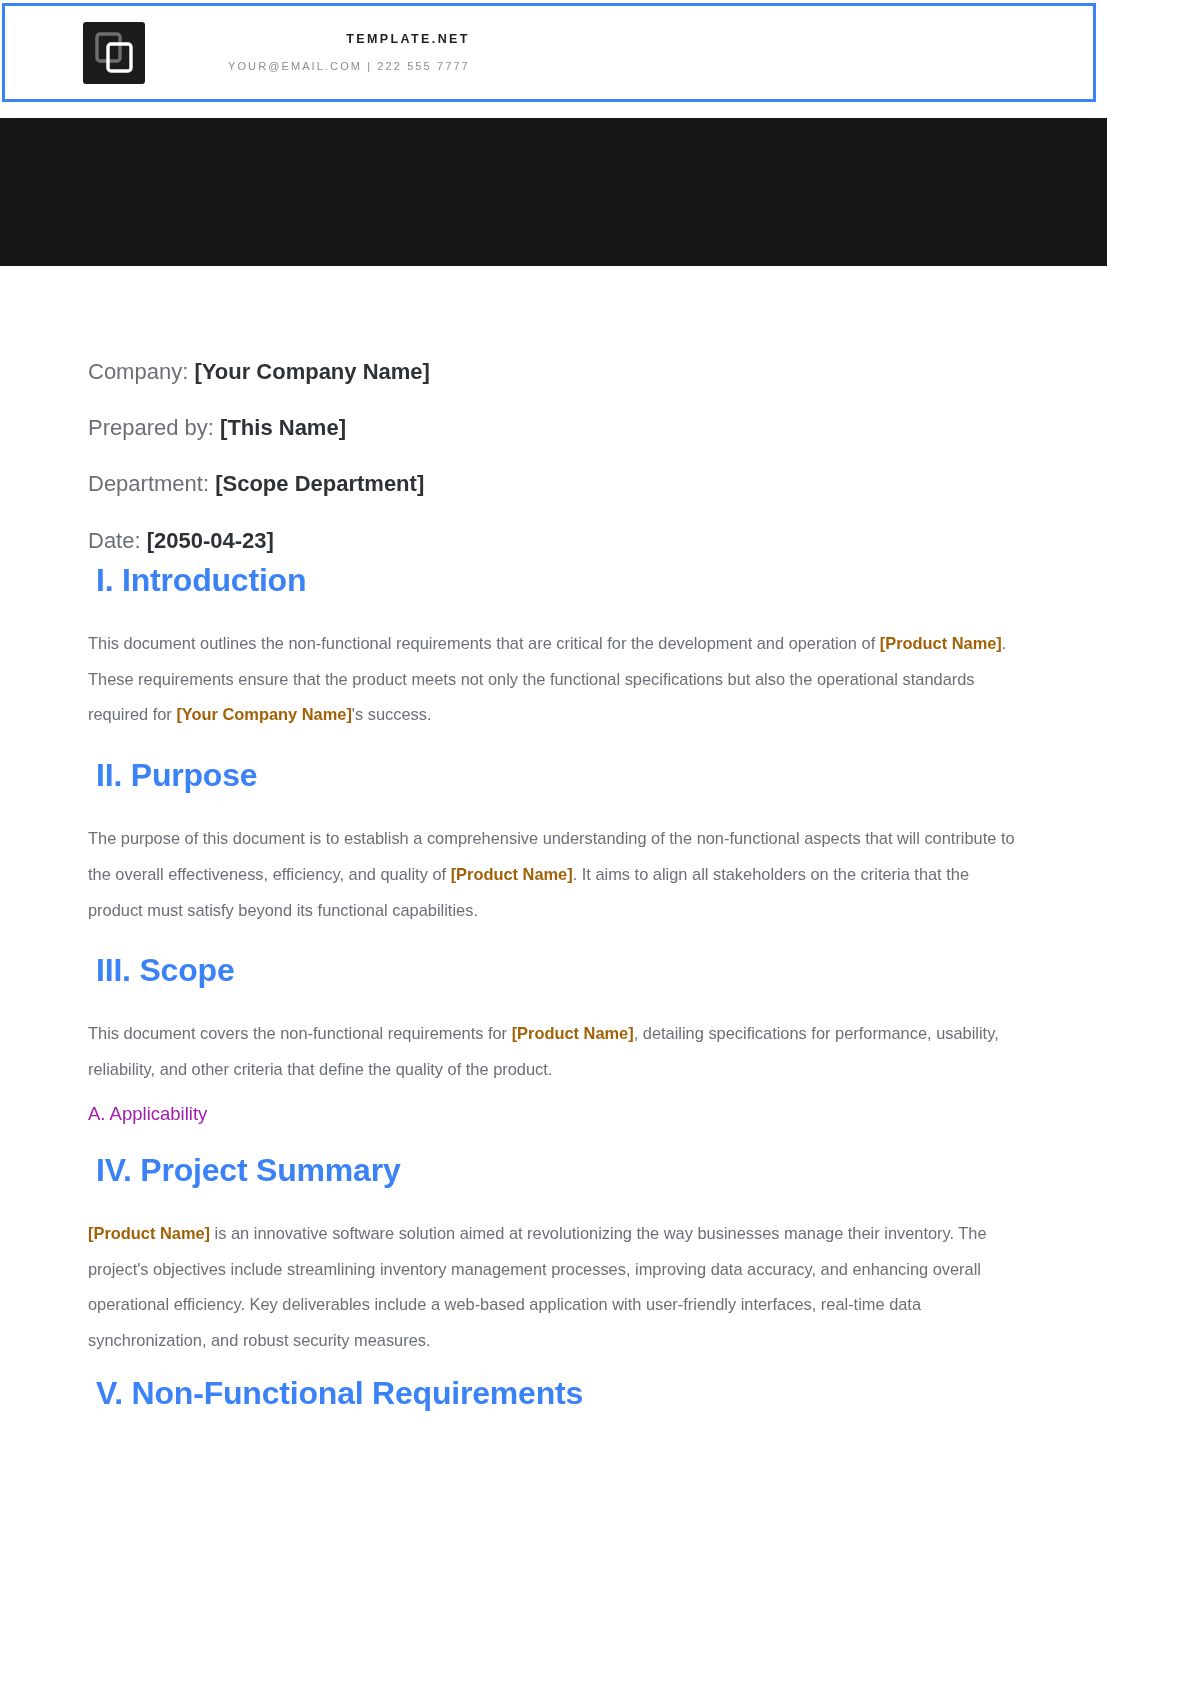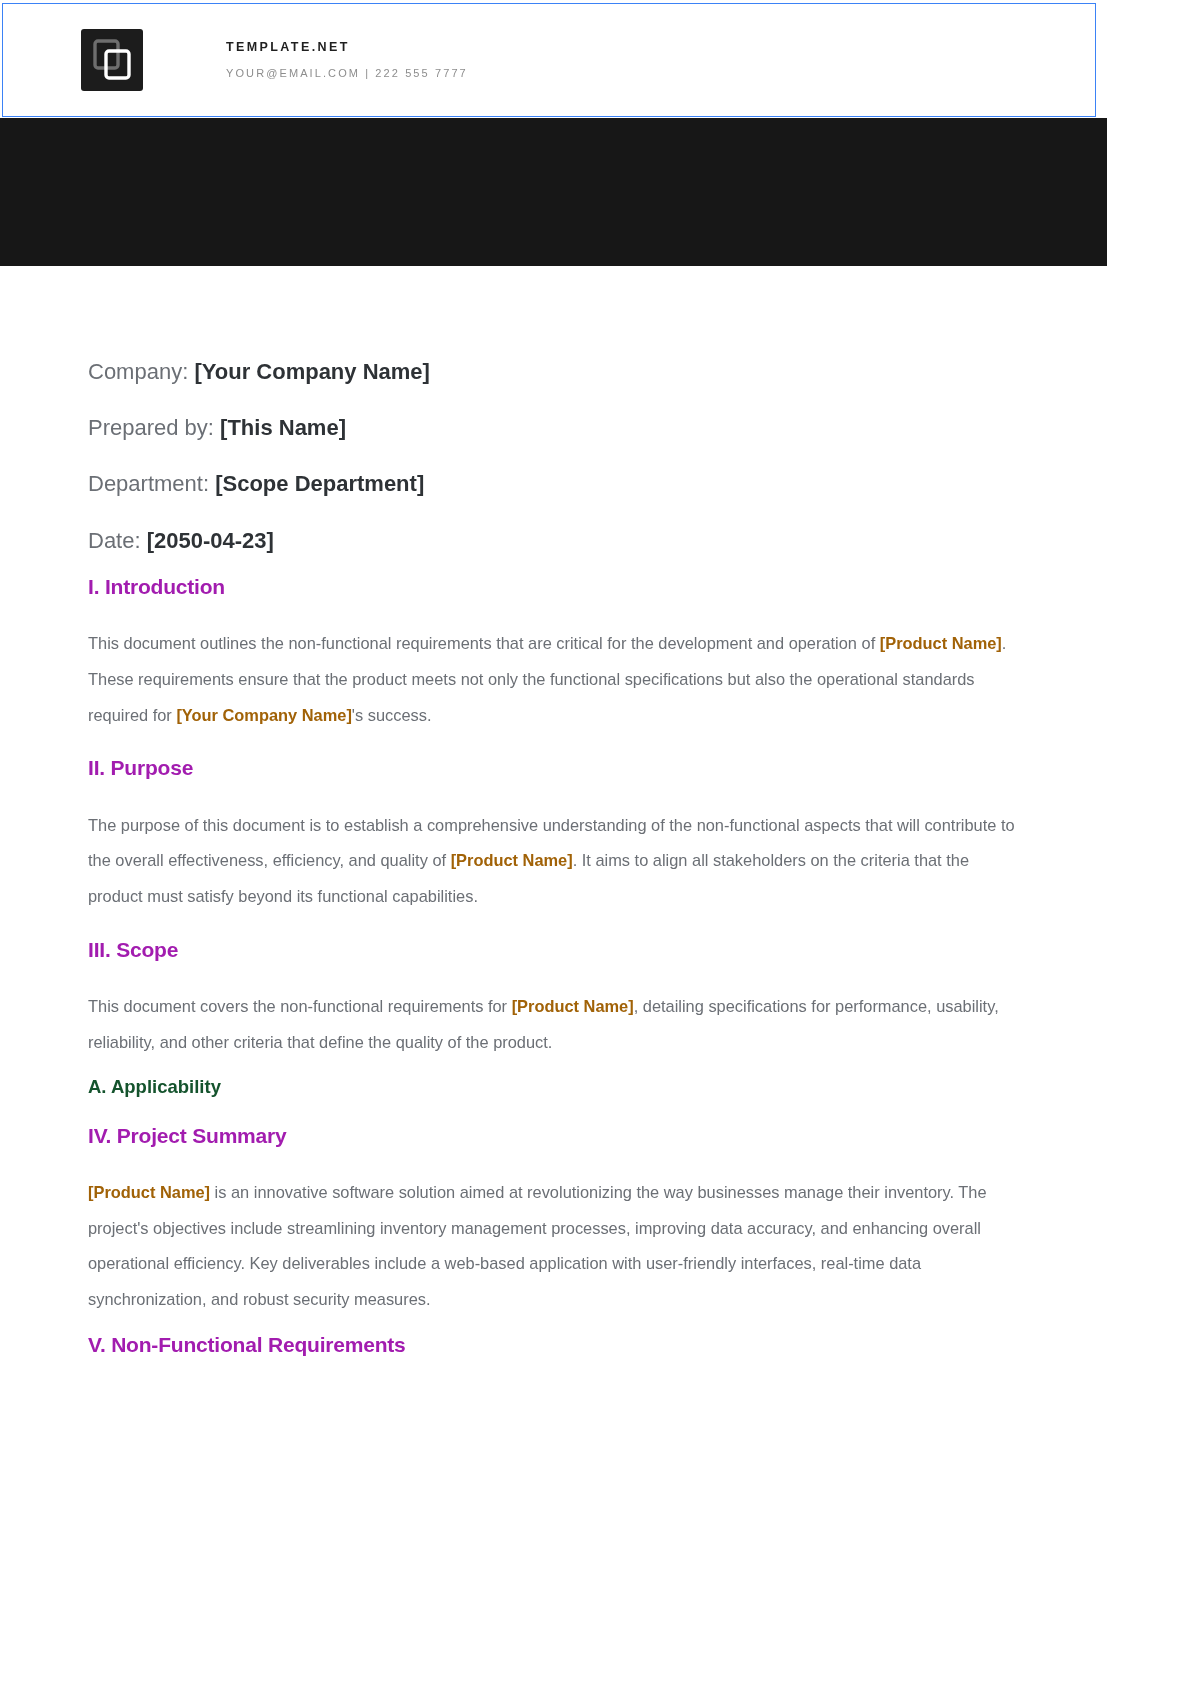--- a/index.html
+++ b/index.html
@@ -14,26 +14,27 @@
     overflow: hidden;
     position: relative;
   }
 
   
   .letterhead {
     position: absolute;
     left: 2px;
     top: 3px;
     width: 1094px;
-    height: 114px;
+    height: 99px;
     box-sizing: border-box;
-    border: 1px solid #3b82f6;
+    border: 3px solid #3b82f6;
     background: #ffffff;
     display: flex;
     align-items: center;
+    text-align: right;
   }
   .brand-logo {
     width: 62px;
     height: 62px;
     margin-left: 78px;
     background: #1c1c1c;
     border-radius: 3px;
     flex: none;
     position: relative;
   }
@@ -86,34 +87,34 @@
   .meta-line {
     font-size: 22px;
     color: #6b6f75;
     line-height: 1.1;
     margin: 0 0 32px 0;
   }
   .meta-line .ph {
     color: #2e3236;
     font-weight: bold;
   }
-  .meta-line.last { margin-bottom: 21px; }
+  .meta-line.last { margin-bottom: 7px; }
 
   h2.section {
-    font-size: 21px;
+    font-size: 32px;
     font-weight: bold;
-    color: #a21caf;
-    margin: 0 0 26px 0;
+    color: #3b82f6;
+    margin: 0 0 26px 8px;
     line-height: 1.25;
     letter-spacing: -0.2px;
   }
   h3.subsection {
     font-size: 18.5px;
-    font-weight: bold;
-    color: #14532d;
+    font-weight: normal;
+    color: #a21caf;
     margin: 0 0 24px 0;
     line-height: 1.3;
   }
   p.body {
     font-size: 16.4px;
     color: #6b6f75;
     line-height: 2.18;
     margin: 0 0 22px 0;
   }
   p.body b, p.body .ph {

